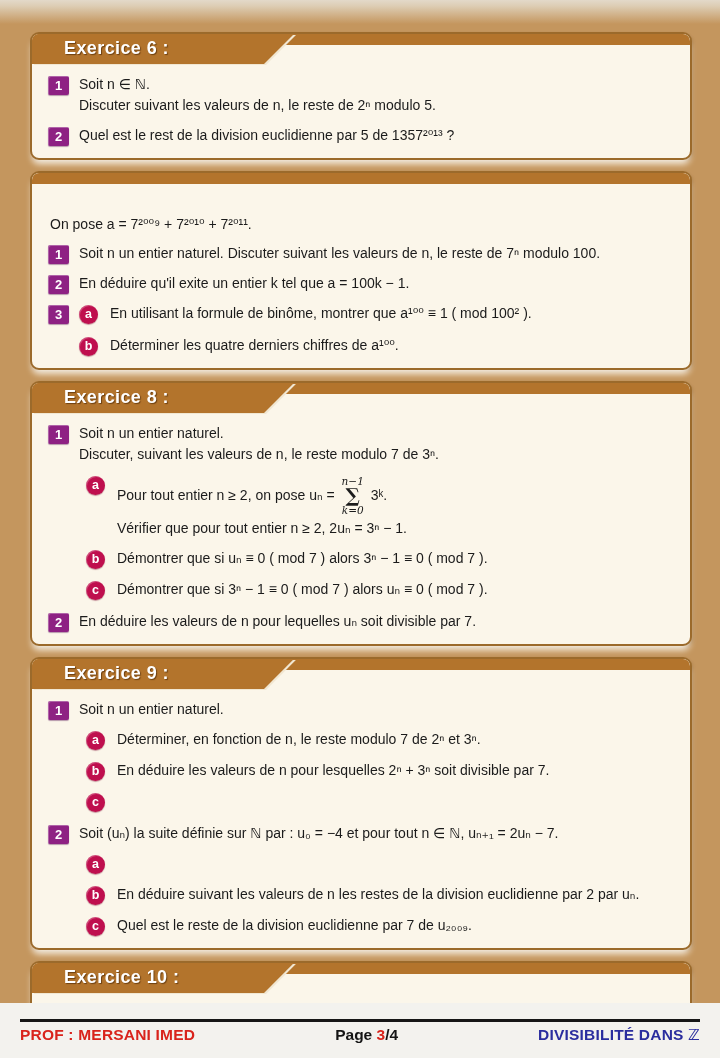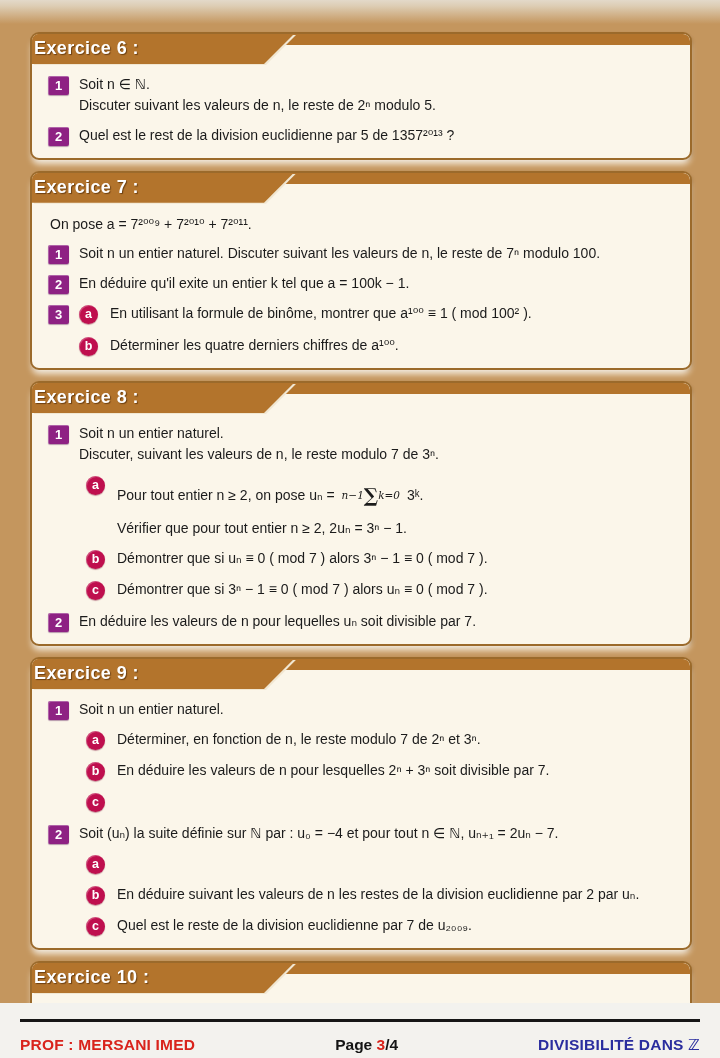--- a/index.html
+++ b/index.html
@@ -30,21 +30,21 @@
   }
   .tabwrap {
     position: absolute; top: 0; left: 0; width: 270px; height: 32px;
     filter: drop-shadow(2px 1px 0 #f1e7d2);
   }
   .tab {
     width: 262px; height: 30px;
     background: #b3742c;
     clip-path: polygon(0 0, 100% 0, calc(100% - 30px) 100%, 0 100%);
     color: #ffffff; font-weight: bold; font-size: 18px; line-height: 29px;
-    padding-left: 2px; box-sizing: border-box;
+    padding-left: 32px; box-sizing: border-box;
     letter-spacing: 0.4px;
     text-shadow: 1px 1px 1px rgba(70,35,0,0.65);
   }
   .card-body {
     padding: 11px 16px 10px 16px;
     font-size: 14px; line-height: 1.38; color: #1b1b1b;
   }
   .intro { margin: 1px 0 10px 2px; }
   .row { display: flex; align-items: flex-start; margin-bottom: 10px; }
   .row:last-child { margin-bottom: 2px; }
@@ -64,34 +64,34 @@
   }
   .lines { display: flex; flex-direction: column; gap: 2px; }
   .subrows { margin-left: 38px; }
   .lrow { display: flex; align-items: flex-start; margin-bottom: 11px; }
   .lrow:last-child { margin-bottom: 2px; }
   .subcol { display: flex; flex-direction: column; gap: 12px; }
   .subcol .lrow { margin-bottom: 0; }
   
   .mathline { display: flex; align-items: center; gap: 7px; min-height: 42px; flex-wrap: wrap; }
   .sigstack {
-    display: inline-flex; align-items: center;
+    display: inline-flex; flex-direction: column; align-items: center;
     line-height: 1; font-family: "DejaVu Serif", serif;
   }
   .sigtop, .sigbot { font-size: 10.5px; font-style: italic; }
   .sig { font-size: 19px; font-weight: bold; }
   
   .footer {
     position: absolute; left: 0; right: 0; bottom: 0; height: 55px;
     background: #f3f2ee;
   }
   .footer-rule { margin: 16px 20px 0 20px; border-top: 3px solid #161616; }
   .footer-row {
     display: flex; justify-content: space-between; align-items: baseline;
-    padding: 14px 20px 0 20px;
+    padding: 4px 20px 0 20px;
     font-weight: bold; font-size: 15.5px;
   }
   .prof { color: #d9231b; letter-spacing: 0.2px; }
   .page-indicator { color: #141414; }
   .page-num { color: #d9231b; }
   .subject { color: #2a2d9e; letter-spacing: 0.2px; }
 </style>
 </head>
 <body>
 
@@ -117,23 +117,20 @@
         <div class="lines">
           <span>Quel est le rest de la division euclidienne par 5 de 1357²⁰¹³ ?</span>
         </div>
       </div>
     </div>
   </section>
 
   <section class="card">
     <header class="card-head">
       <div class="head-strip"></div>
-      <div class="tabwrap">
-        <div class="tab">Exercice 7 :</div>
-      </div>
     </header>
     <div class="card-body">
       <p class="intro">On pose a = 7²⁰⁰⁹ + 7²⁰¹⁰ + 7²⁰¹¹.</p>
       <div class="row">
         <span class="nbadge">1</span>
         <div class="lines">
           <span>Soit n un entier naturel. Discuter suivant les valeurs de n, le reste de 7ⁿ modulo 100.</span>
         </div>
       </div>
       <div class="row">

